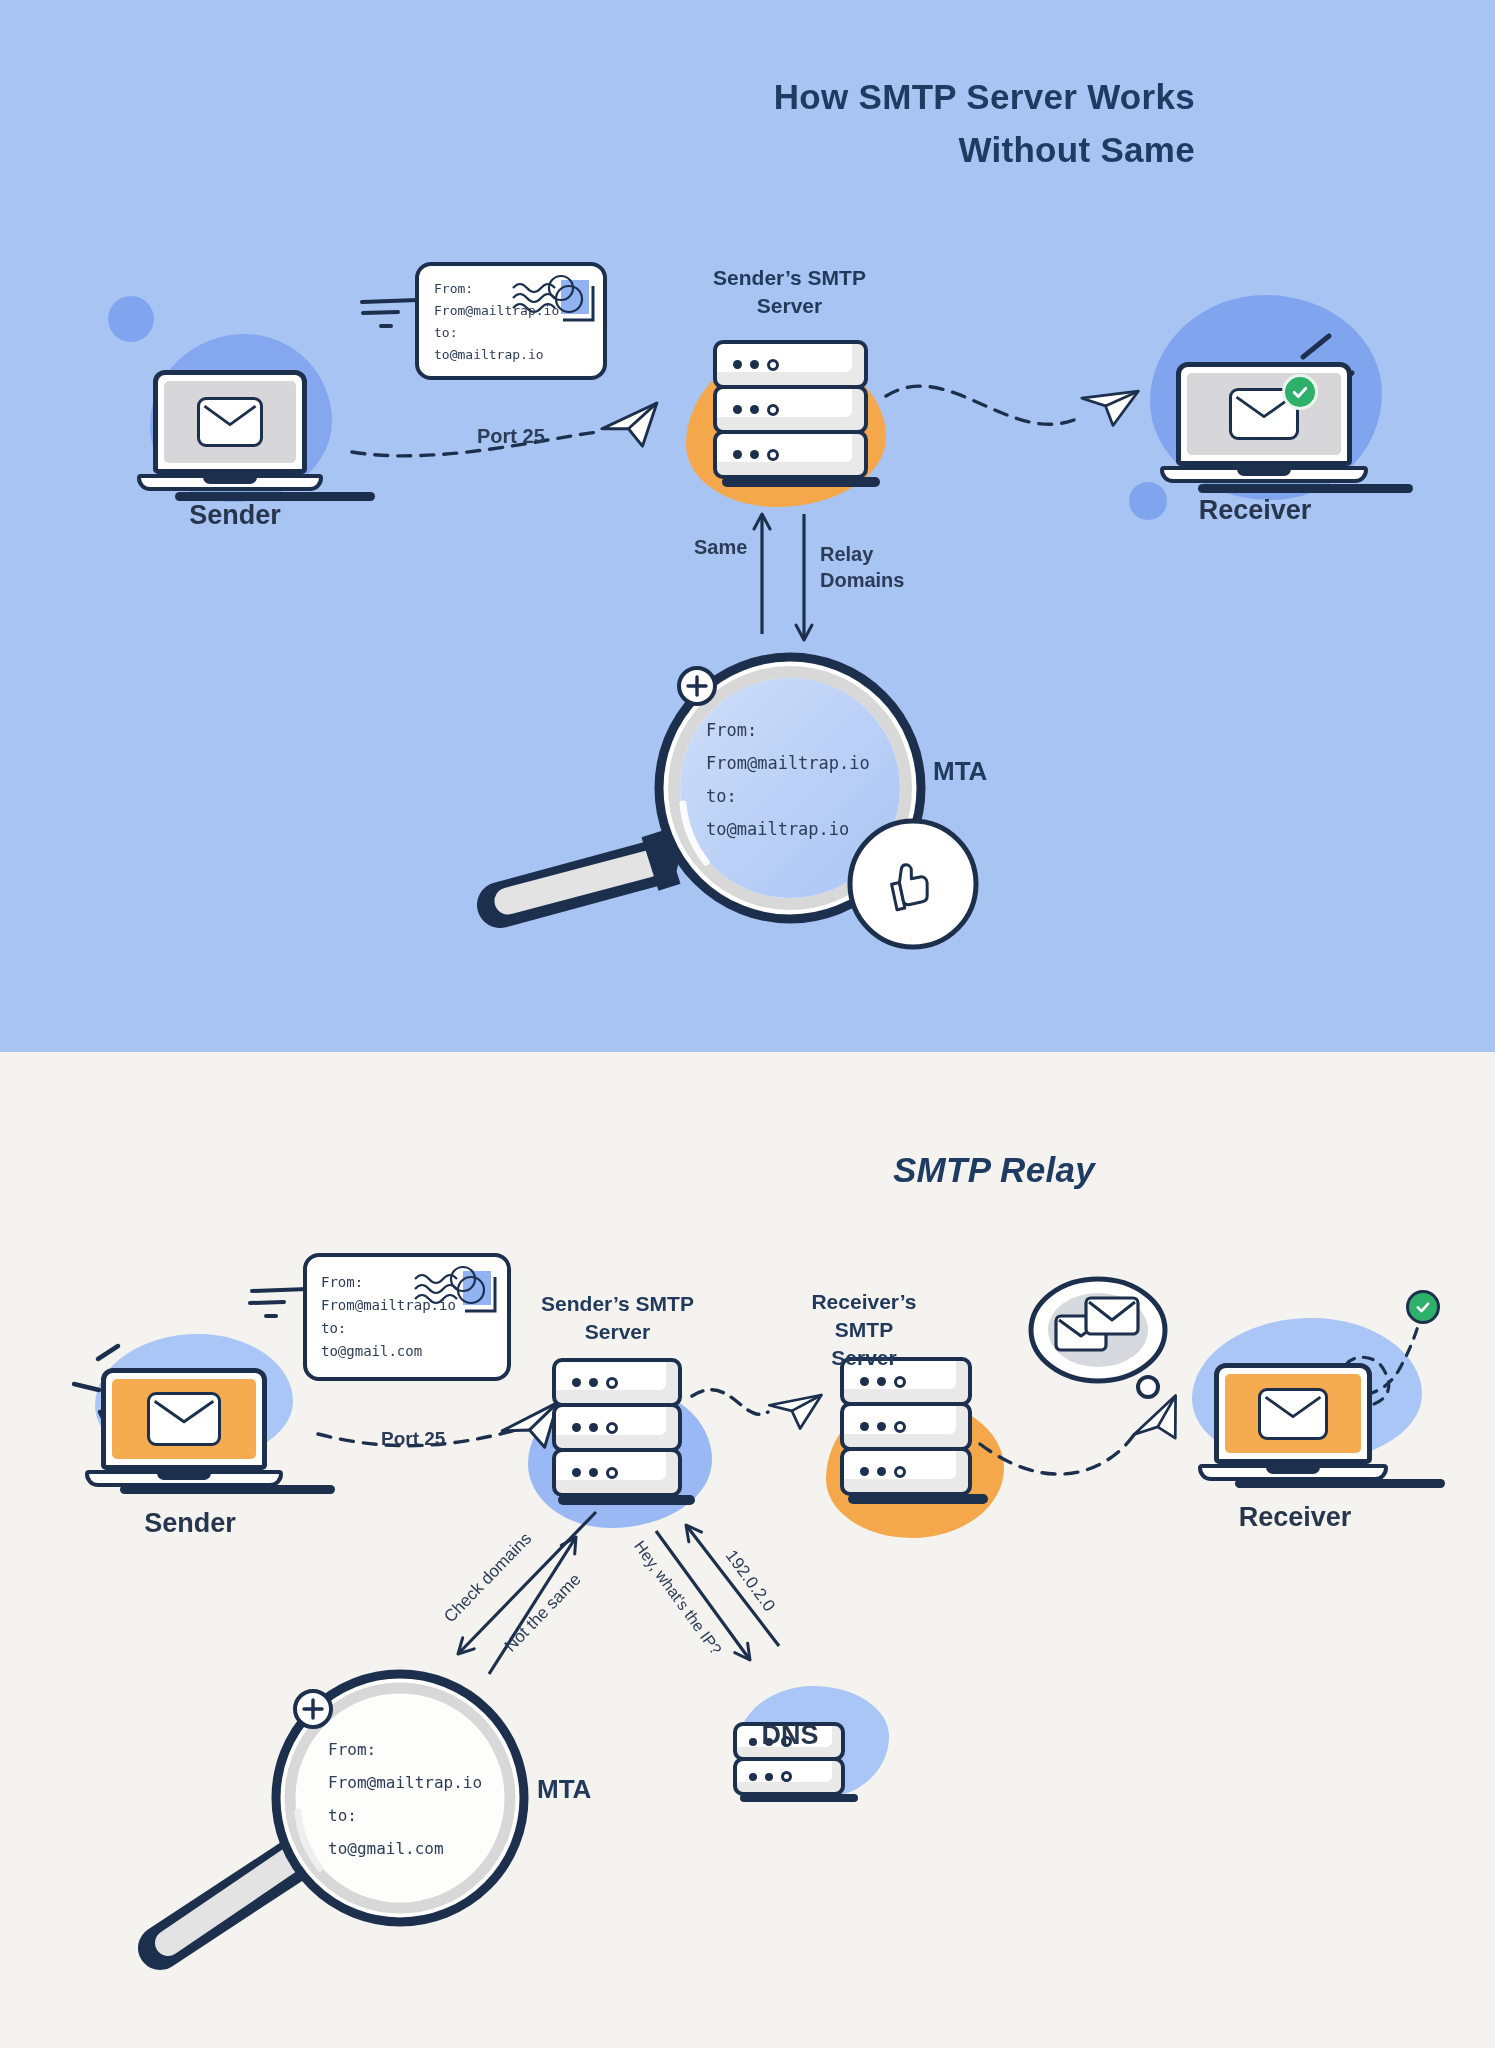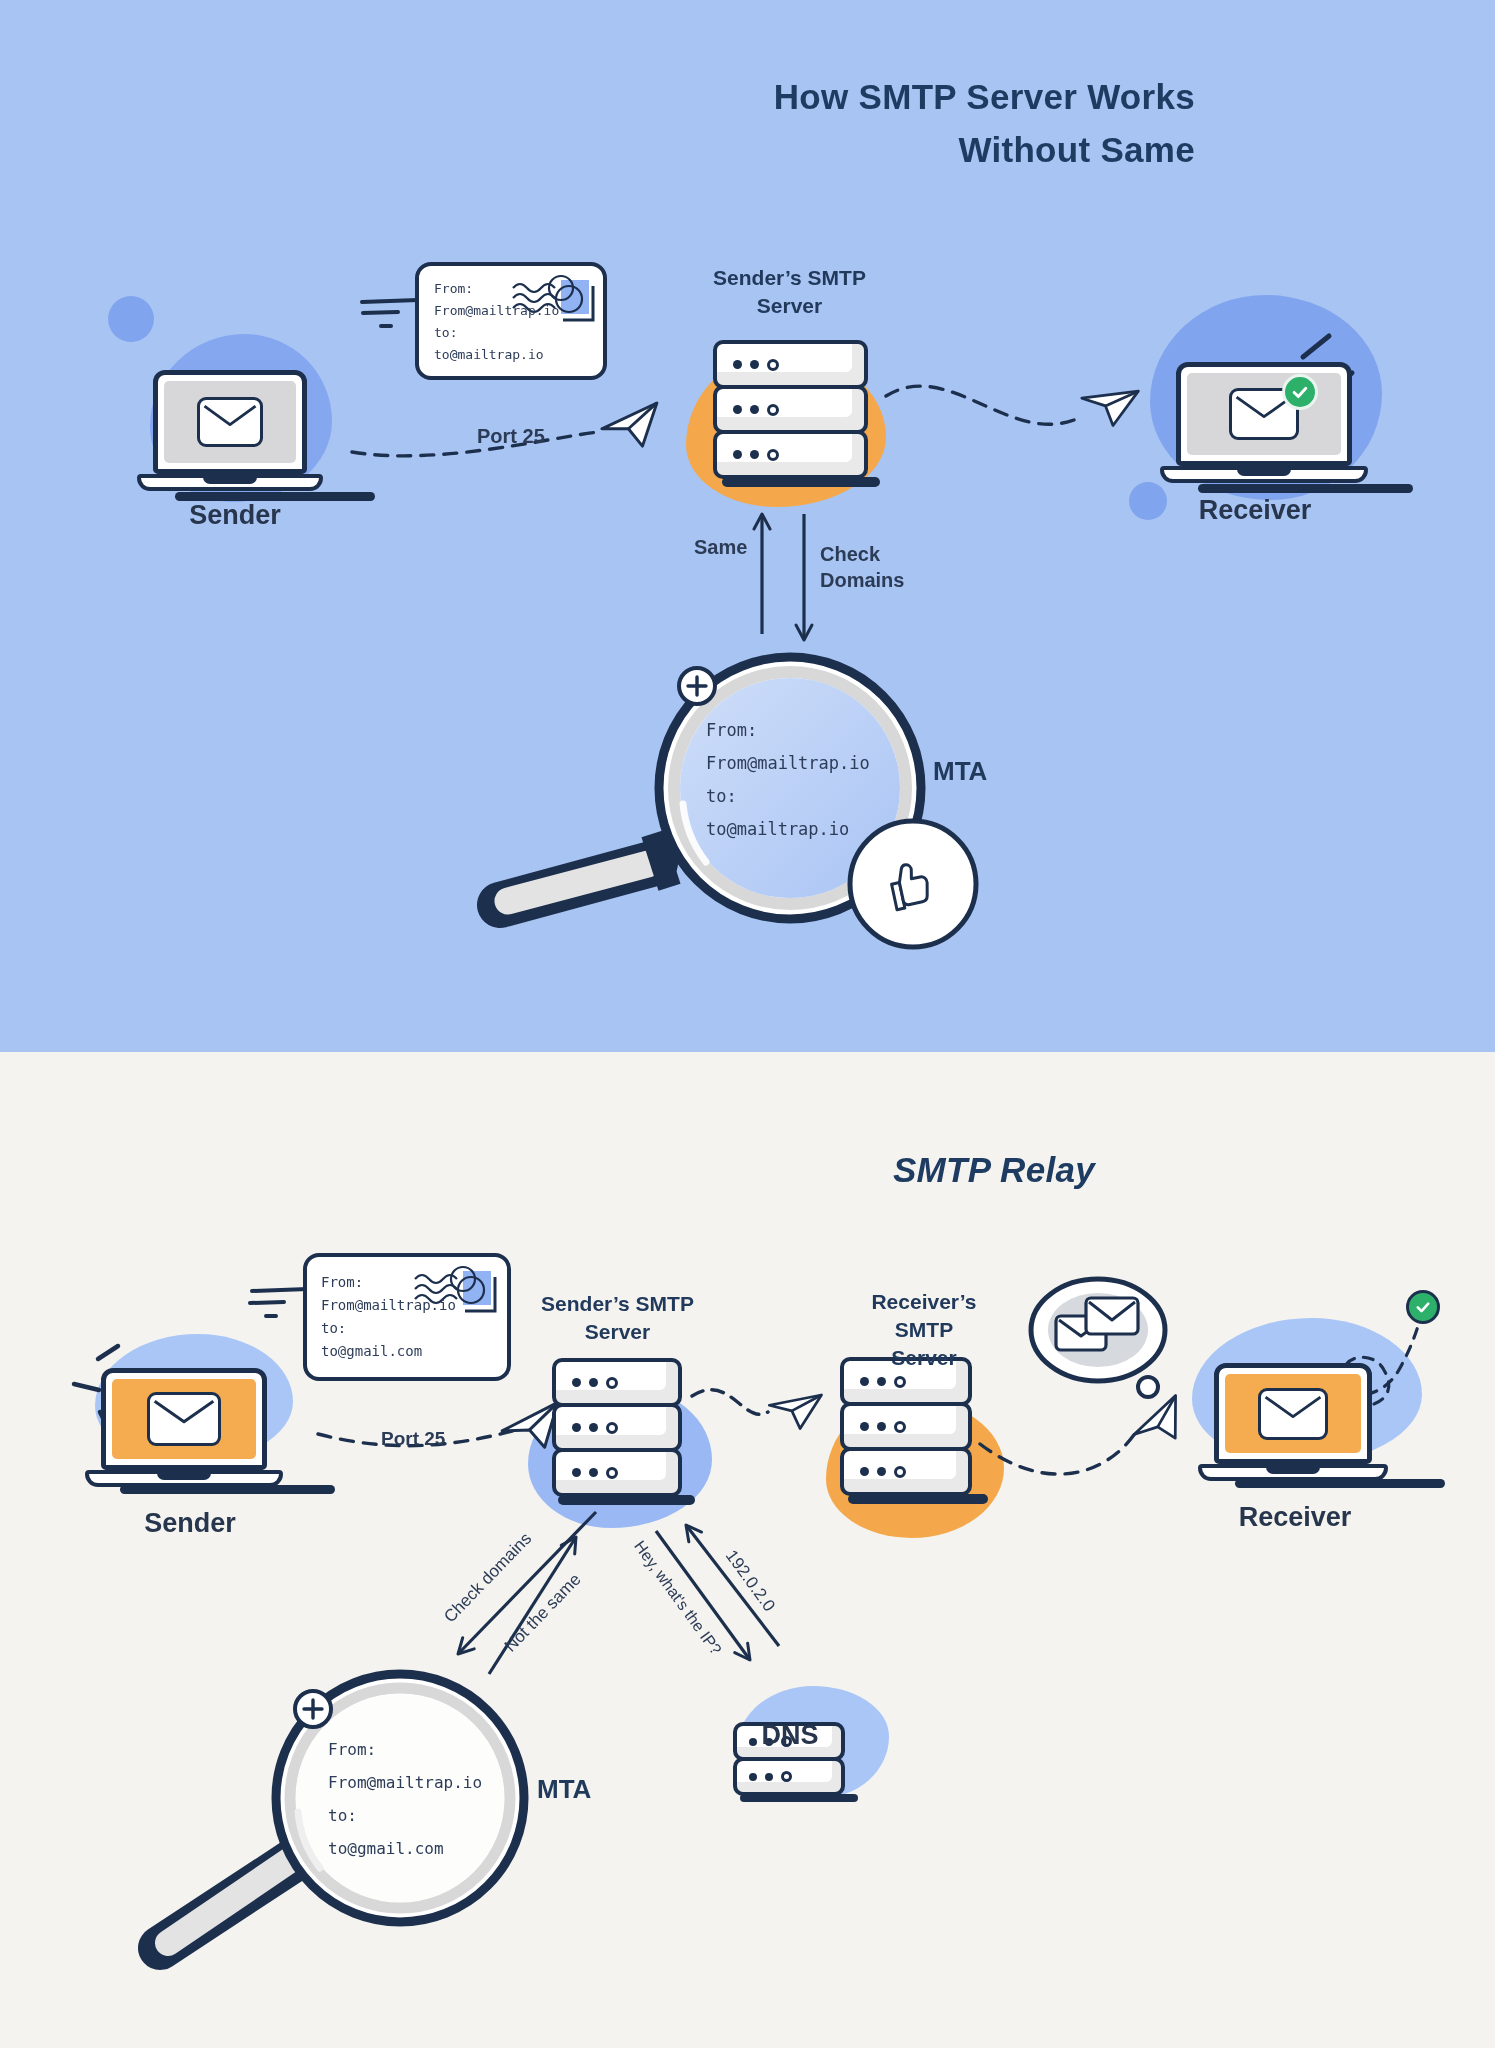--- a/index.html
+++ b/index.html
@@ -168,21 +168,21 @@
   <div class="lapshadow" style="left:1198px;top:484px;width:215px;"></div>
   <div class="txt badge" style="left:1282px;top:374px;width:36px;height:36px;background:#2db06a;border:3px solid #e9f5ee;">
     <svg width="20" height="20" viewBox="0 0 24 24">
         <path d="M5 12.5 L10 17.5 L19 7.5" fill="none" stroke="#fff" stroke-width="3.5" stroke-linecap="round" stroke-linejoin="round"></path>
       </svg>
   </div>
   <div class="txt h-label" style="left:1175px;top:495px;width:160px;">Receiver</div>
 
   <div class="txt m-label" style="left:694px;top:536px;">Same</div>
   <div class="txt m-label" style="left:820px;top:541px;line-height:26px;">
-    <div>Check</div>
+    <div>Relay</div>
     <div>Domains</div>
   </div>
 
   <svg class="item" style="left:380px;top:620px;" width="620" height="360" viewBox="380 620 620 360">
     <defs>
       <linearGradient id="lensGrad" x1="0" y1="0" x2="1" y2="1">
         <stop offset="0" stop-color="#cfdef9"></stop>
           <stop offset="1" stop-color="#a9c4f4"></stop>
       </linearGradient>
     </defs>
@@ -273,21 +273,21 @@
         <span class="dot ring"></span>
       </div>
     <div class="unit">
         <span class="dot"></span>
         <span class="dot"></span>
         <span class="dot ring"></span>
       </div>
   </div>
   <div class="shadowbar" style="left:558px;top:1495px;width:137px;"></div>
 
-  <div class="txt srv-label" style="left:840px;top:1288px;width:168px;">
+  <div class="txt srv-label" style="left:780px;top:1288px;width:168px;">
     <div>Receiver’s SMTP</div>
     <div>Server</div>
   </div>
   <div class="item srv" style="left:840px;top:1357px;width:132px;">
     <div class="unit">
         <span class="dot"></span>
         <span class="dot"></span>
         <span class="dot ring"></span>
       </div>
     <div class="unit">

